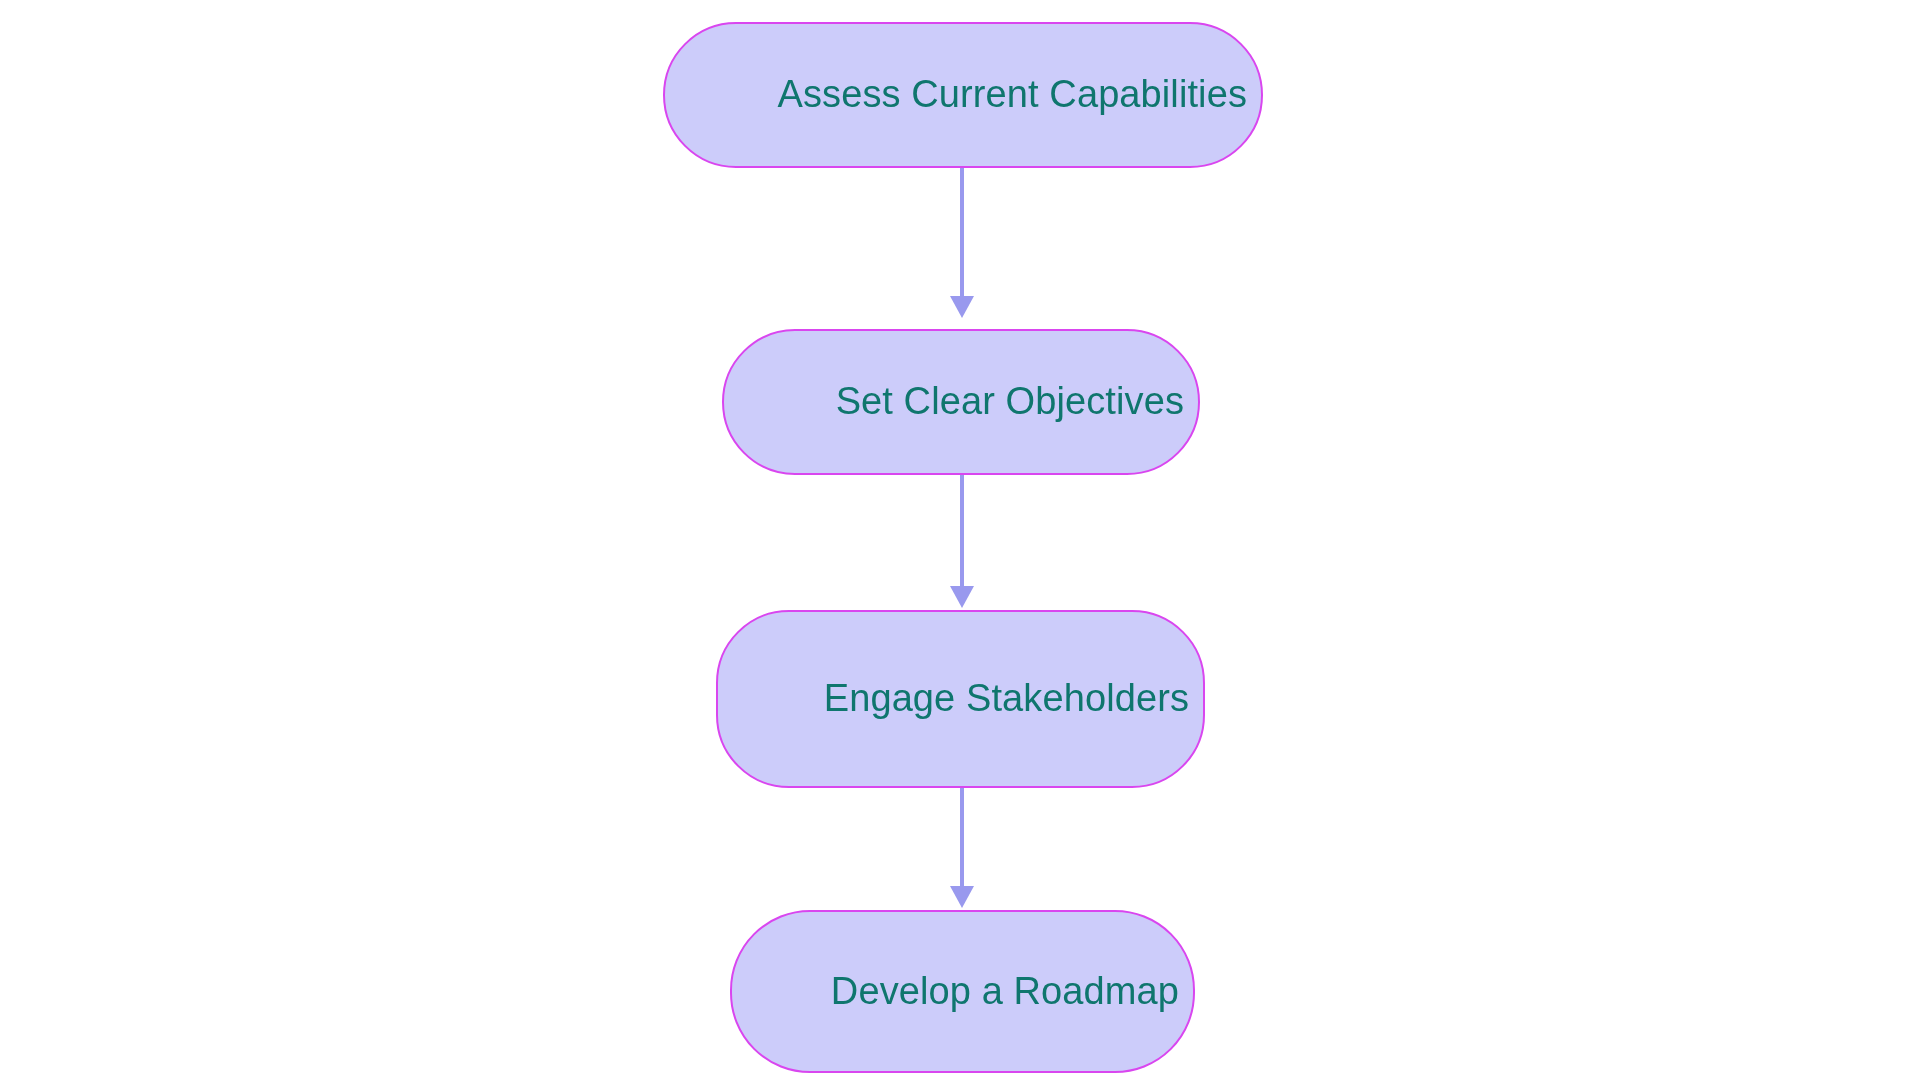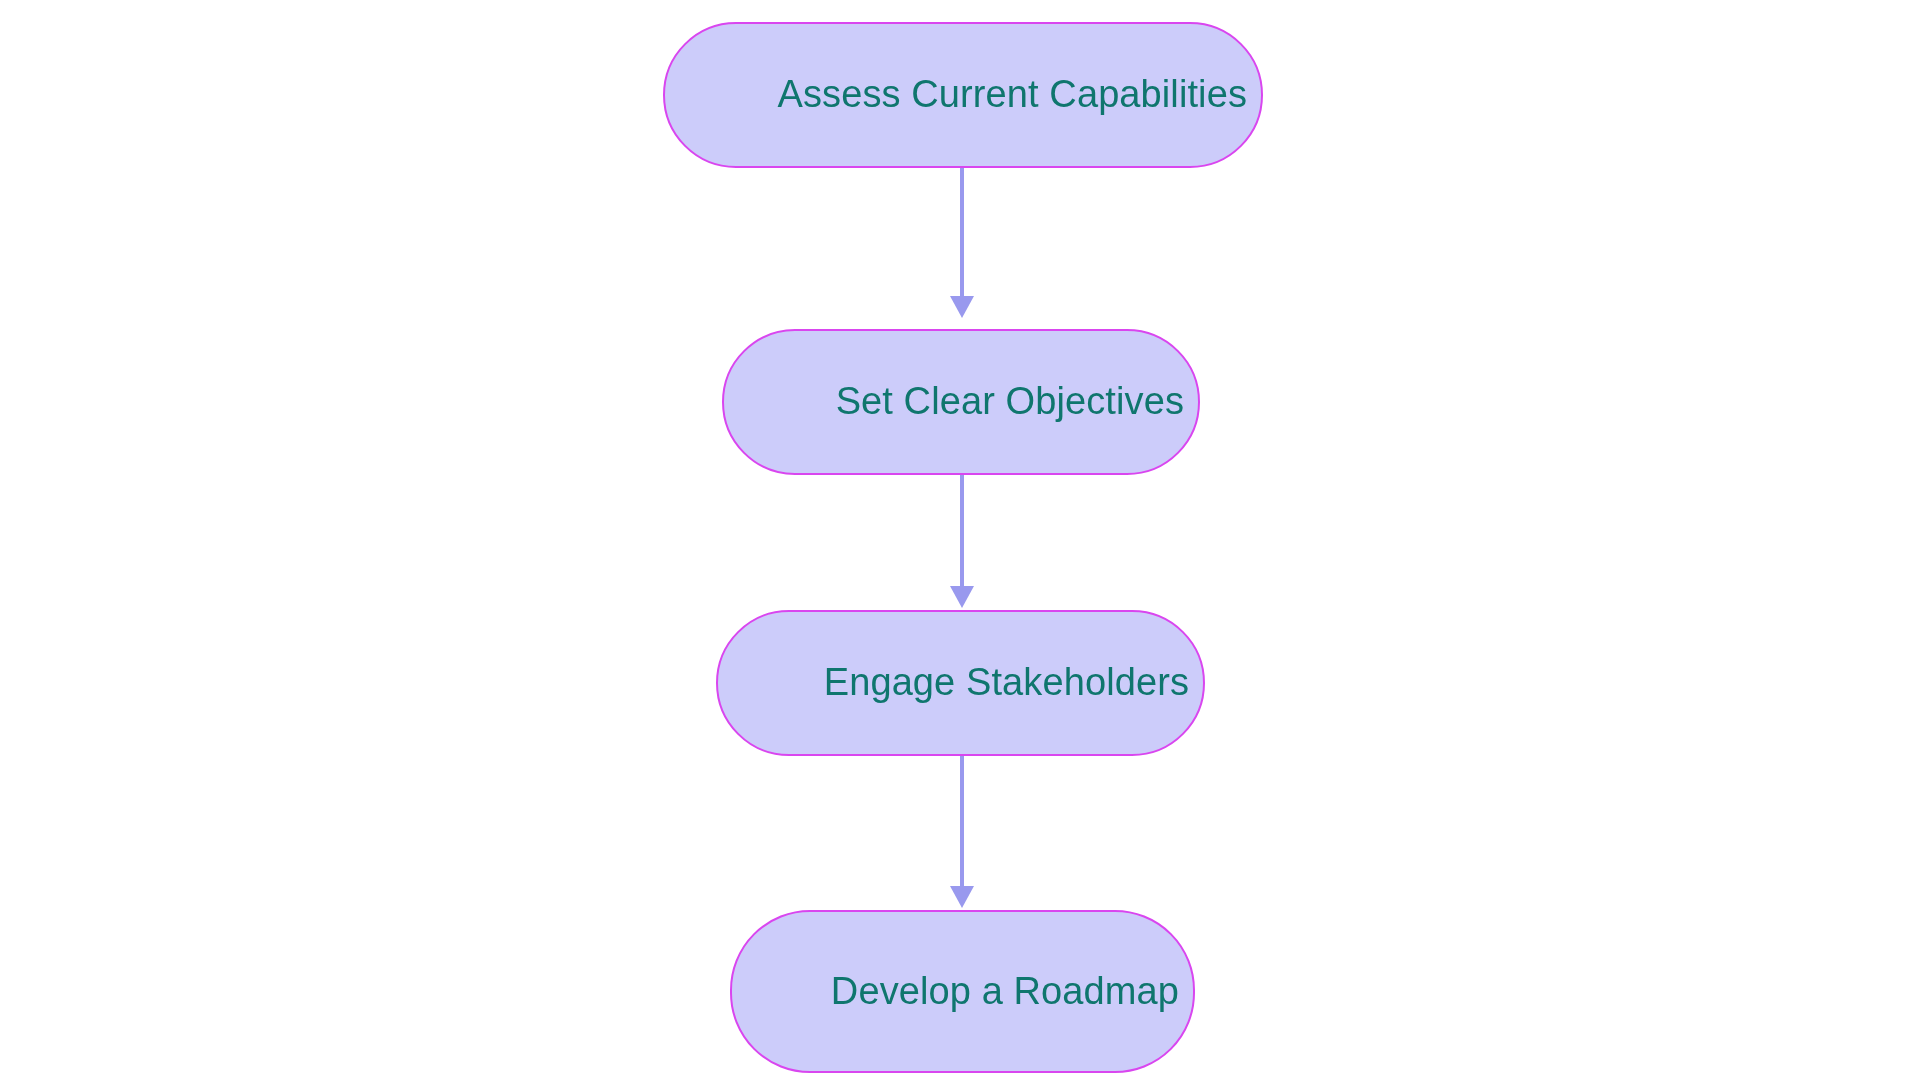--- a/index.html
+++ b/index.html
@@ -51,21 +51,21 @@
     border-radius: 73px;
   }
   #node-set-clear-objectives {
     left: 722px;  top: 320px;
     width: 478px; height: 146px;
     border-radius: 73px;
     margin-top: 9px;
   }
   #node-engage-stakeholders {
     left: 716px;  top: 610px;
-    width: 489px; height: 146px;
+    width: 489px; height: 178px;
     border-radius: 73px;
   }
   #node-develop-a-roadmap {
     left: 730px;  top: 910px;
     width: 465px; height: 163px;
     border-radius: 80px;
   }
 
   
   .flow-edge {

